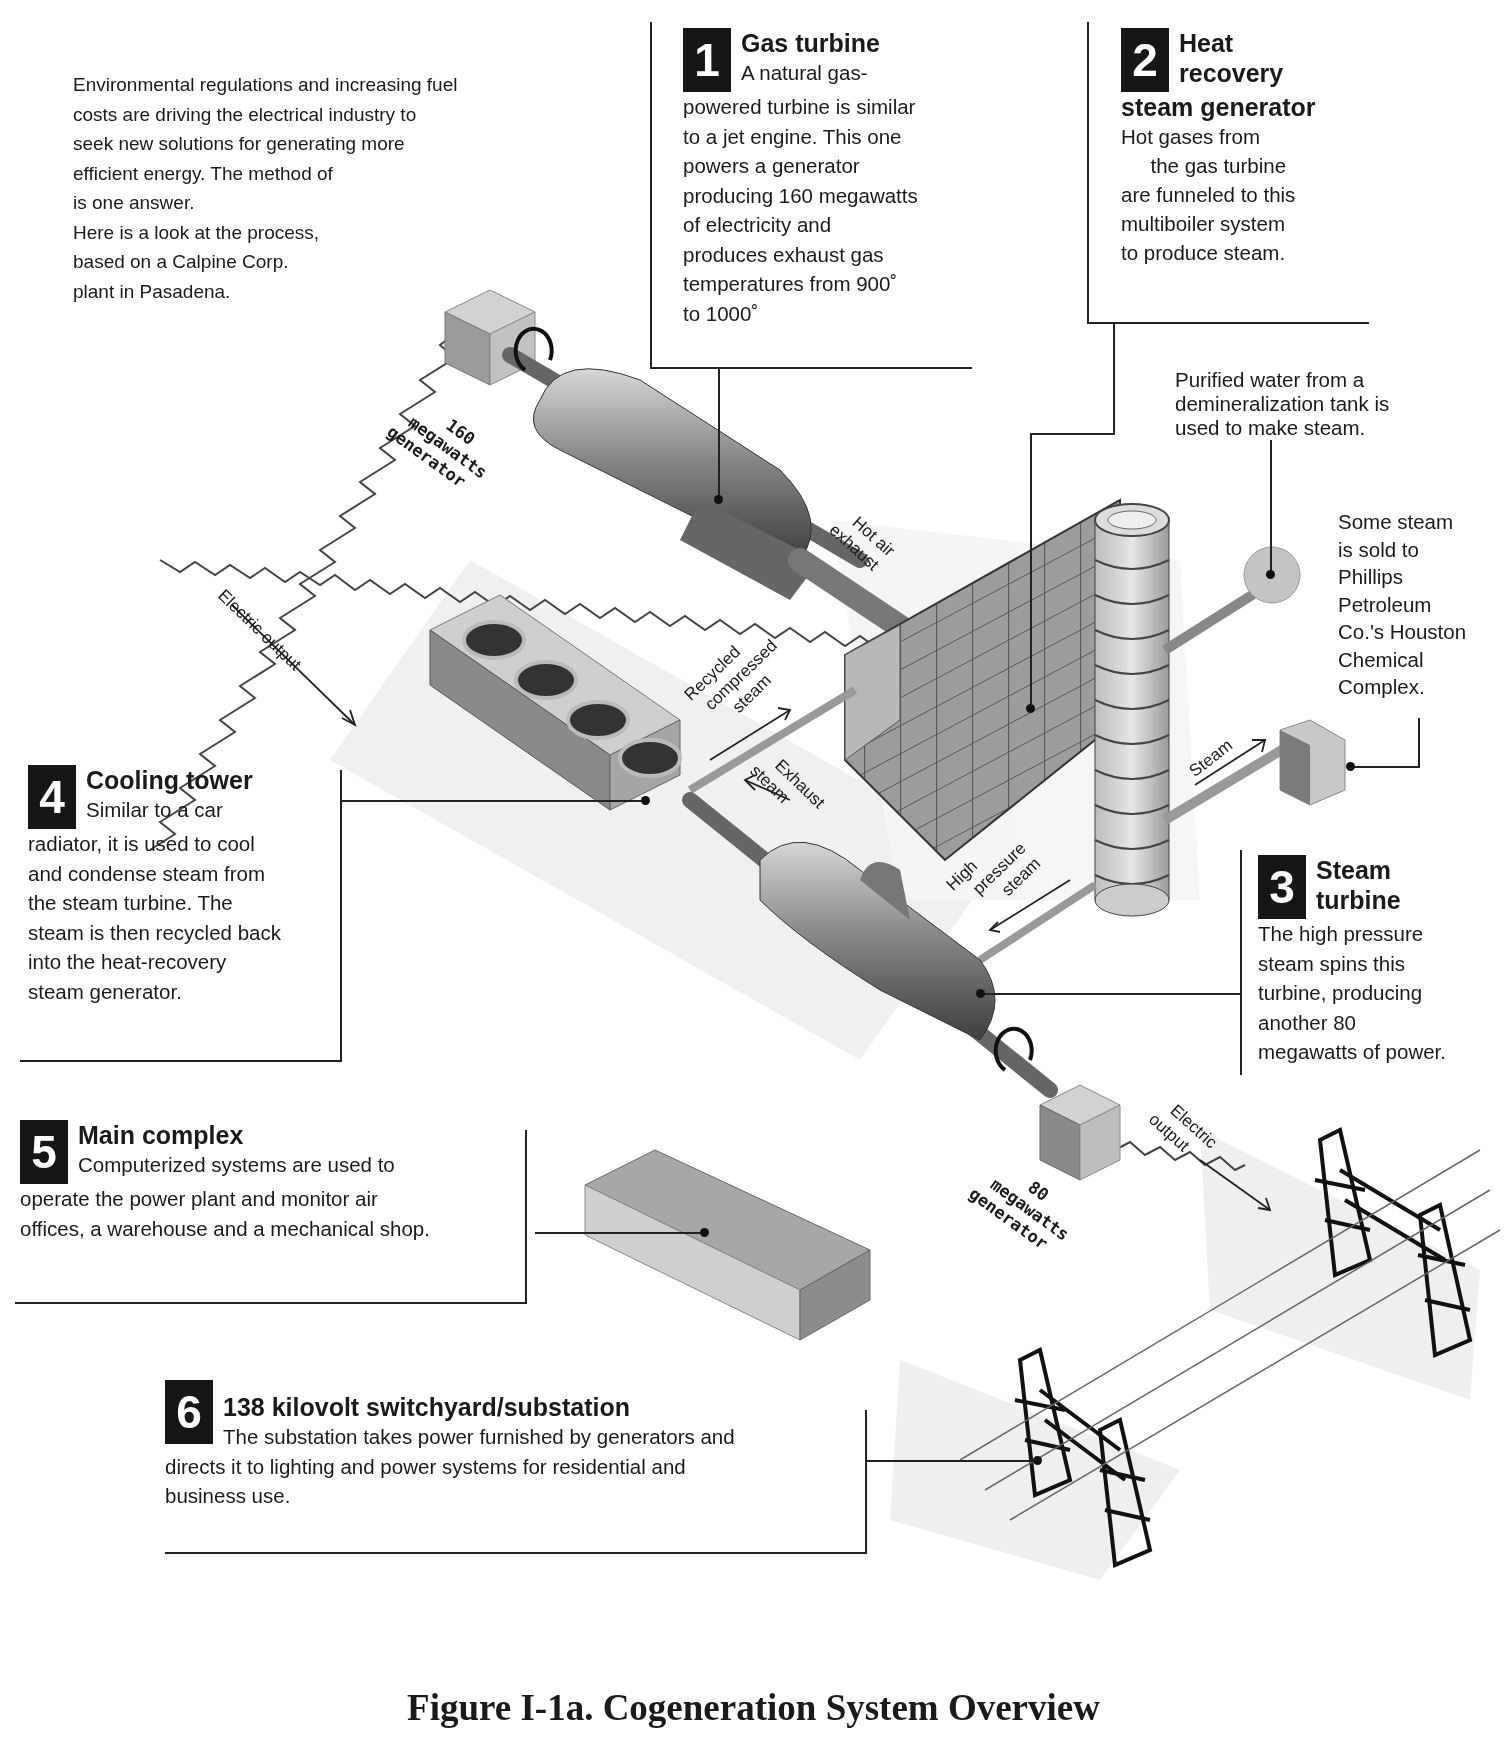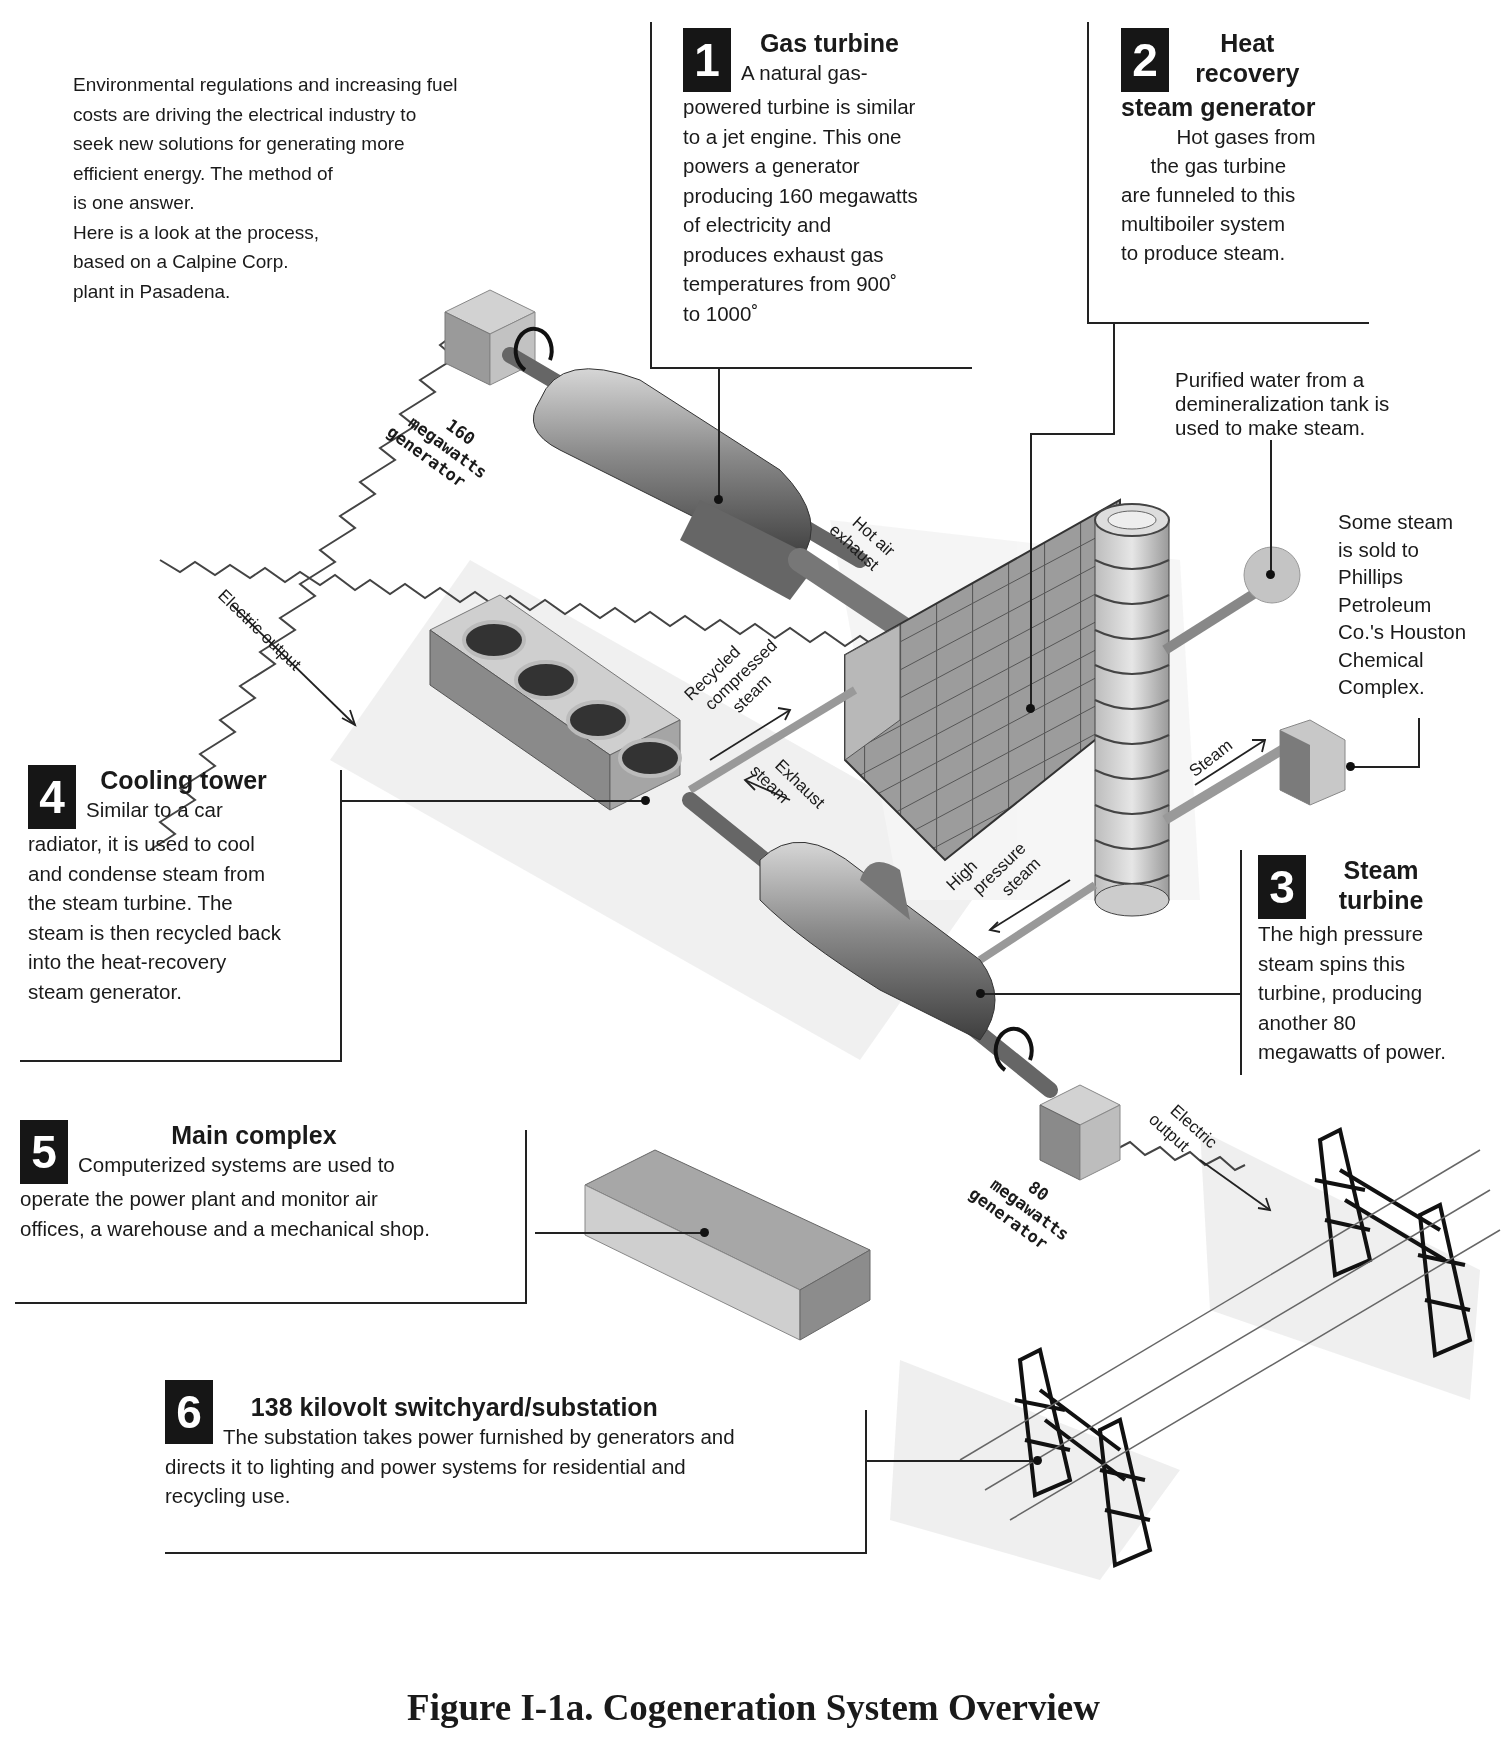--- a/index.html
+++ b/index.html
@@ -3,21 +3,21 @@
 <meta charset="utf-8">
 <style>
   html, body { margin:0; padding:0; background:#ffffff; }
   body { width:1507px; height:1739px; position:relative; overflow:hidden; font-family:"Liberation Sans", sans-serif; color:#1a1a1a; }
   .abs { position:absolute; }
   .intro { left:73px; top:70px; width:570px; font-size:19px; line-height:29.5px; }
   .intro div { white-space:nowrap; }
   .callout { position:absolute; font-size:20.5px; line-height:29.5px; }
   .callout .line { white-space:nowrap; }
   .numbox { display:inline-block; background:#161616; color:#fff; font-weight:bold; font-size:46px; line-height:64px; width:48px; height:64px; text-align:center; float:left; margin-right:10px; }
-  .ctitle { font-weight:bold; font-size:25px; line-height:30px; white-space:nowrap;text-align:center; }
+  .ctitle { font-weight:bold; font-size:25px; line-height:30px; white-space:nowrap; }
   .frame { position:absolute; border-color:#222; border-style:solid; border-width:0; }
   .leader { position:absolute; background:#222; }
   .dot { position:absolute; width:9px; height:9px; border-radius:50%; background:#111; }
   .rot { position:absolute; transform-origin:left top; font-size:17px; line-height:21px; white-space:nowrap; }
   .genlabel { font-weight:bold; font-family:"DejaVu Sans Mono", monospace; font-size:17px; line-height:20px; }
   .caption { position:absolute; left:0; width:1507px; top:1686px; text-align:center; font-family:"Liberation Serif", serif; font-weight:bold; font-size:37px; }
   svg { position:absolute; left:0; top:0; }
 </style>
 </head>
 <body>
@@ -230,21 +230,21 @@
   <div class="line">temperatures from 900˚</div>
   <div class="line">to 1000˚</div>
 </div>
 
 <div class="callout" style="left:1121px; top:28px;">
   <span class="numbox">2</span>
   <div class="ctitle">Heat</div>
   <div class="ctitle">recovery</div>
   <div style="clear:both"></div>
   <div class="ctitle">steam generator</div>
-  <div class="line" style="line-height:29px;text-align:right;">Hot gases from</div>
+  <div class="line" style="line-height:29px;">Hot gases from</div>
   <div class="line" style="line-height:29px;text-align:center;">the gas turbine</div>
   <div class="line" style="line-height:29px;">are funneled to this</div>
   <div class="line" style="line-height:29px;">multiboiler system</div>
   <div class="line" style="line-height:29px;">to produce steam.</div>
 </div>
 
 <div class="callout" style="left:1175px; top:368px; font-size:20.5px; line-height:24px;">
   <div class="line">Purified water from a</div>
   <div class="line">demineralization tank is</div>
   <div class="line">used to make steam.</div>
@@ -293,21 +293,21 @@
   <div class="line">operate the power plant and monitor air</div>
   <div class="line">offices, a warehouse and a mechanical shop.</div>
 </div>
 
 <div class="callout" style="left:165px; top:1380px;">
   <span class="numbox">6</span>
   <div class="ctitle" style="padding-top:12px;">138 kilovolt switchyard/substation</div>
   <div class="line">The substation takes power furnished by generators and</div>
   <div style="clear:both"></div>
   <div class="line">directs it to lighting and power systems for residential and</div>
-  <div class="line">recycling use.</div>
+  <div class="line">business use.</div>
 </div>
 
 <div class="rot genlabel" style="left:438px; top:403px; transform:rotate(36deg);">
   <div style="padding-left:20px;">160</div>
   <div style="margin-left:-12px;">megawatts</div>
   <div style="margin-left:-24px;">generator</div>
 </div>
 
 <div class="rot genlabel" style="left:1020px; top:1165px; transform:rotate(36deg);">
   <div style="padding-left:20px;">80</div>

